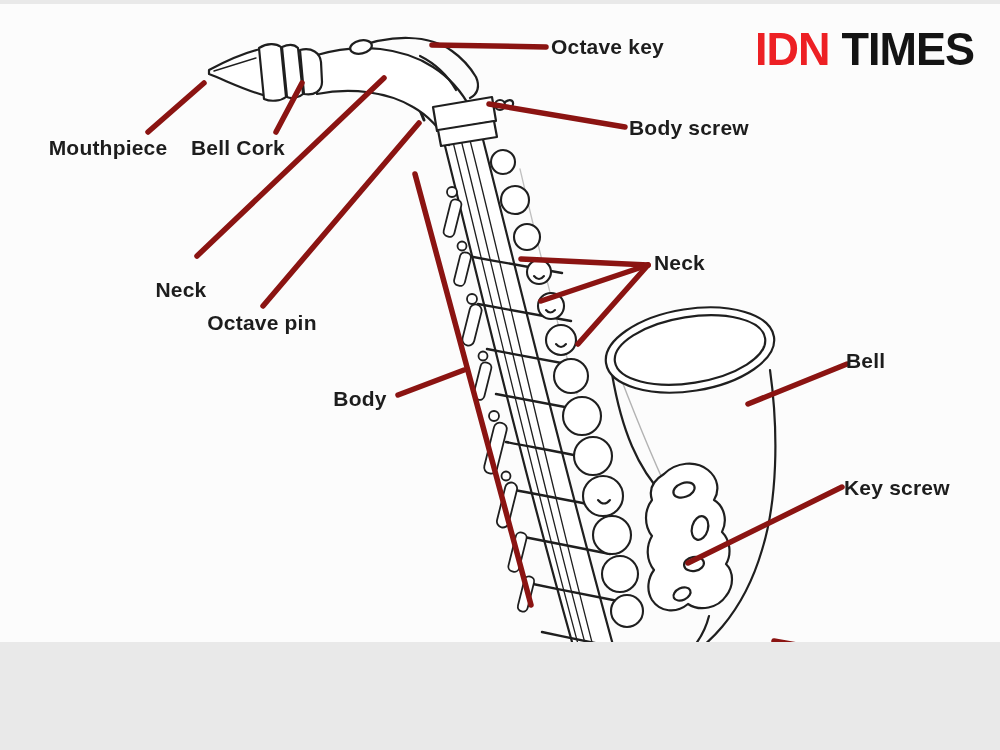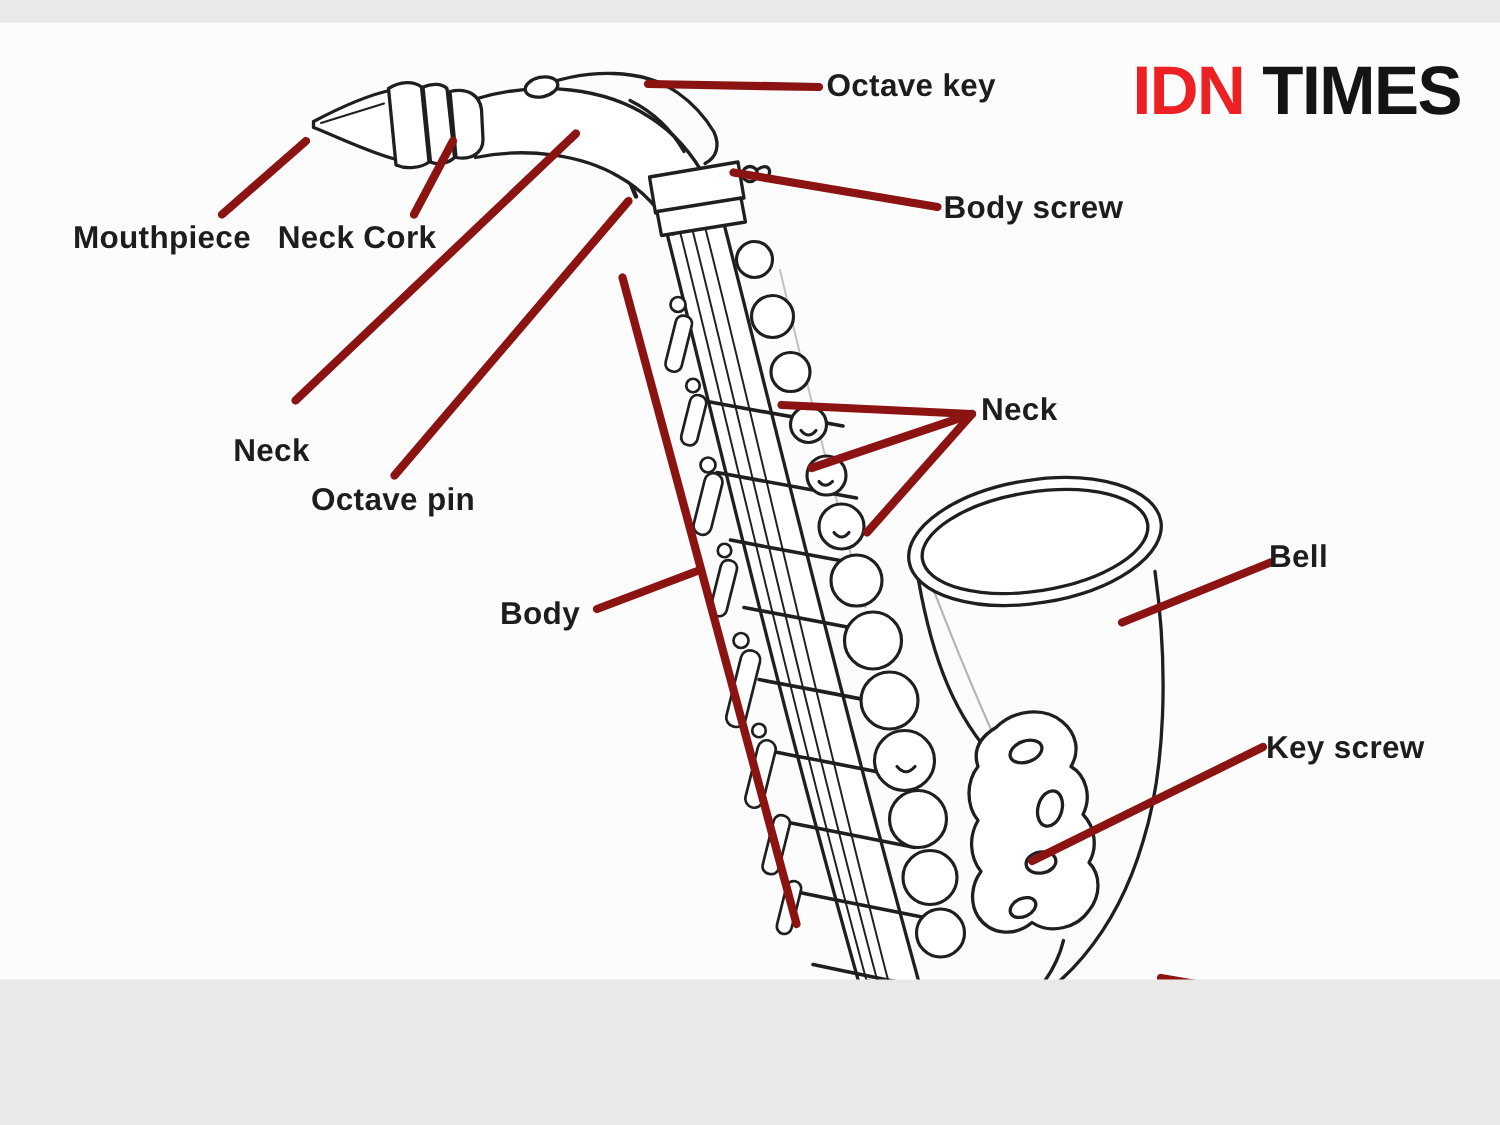--- a/index.html
+++ b/index.html
@@ -4,21 +4,21 @@
 <style>
   :root{
     --leader:#8b1412;
     --logo-red:#ed2024;
     --label:#1d1d1d;
   }
   html,body{margin:0;padding:0;}
   body{font-family:"Liberation Sans", sans-serif; background:#e9e9e9;}
   .stage{
     position:relative; width:1000px; height:638px; background:#fcfcfc;
-    overflow:hidden; margin:15px auto;text-decoration:underline;
+    overflow:hidden; margin:4px auto;text-decoration:underline;
   }
   .artboard{position:absolute; inset:0;}
   .lbl{
     position:absolute;
     font-weight:bold;
     font-size:21px;
     color:var(--label);
     white-space:nowrap;
     letter-spacing:0.2px;
     transform:translate(0,-50%);
@@ -166,21 +166,21 @@
       <line x1="415" y1="170" x2="531" y2="601"></line>
       <line x1="398" y1="391" x2="464" y2="366"></line>
       <line x1="842" y1="483" x2="688" y2="559"></line>
       <line x1="837" y1="648" x2="774" y2="637"></line>
     </g>
   </svg>
 
   <div class="lbl" style="left:551px; top:43px;">Octave key</div>
   <div class="lbl" style="left:629px; top:124px;">Body screw</div>
   <div class="lbl center" style="left:108px; top:144px;">Mouthpiece</div>
-  <div class="lbl center" style="left:238px; top:144px;">Neck Cork</div>
+  <div class="lbl center" style="left:238px; top:144px;">Bell Cork</div>
   <div class="lbl center" style="left:181px; top:286px;">Neck</div>
   <div class="lbl center" style="left:262px; top:319px;">Octave pin</div>
   <div class="lbl" style="left:654px; top:259px;">Neck</div>
   <div class="lbl" style="left:846px; top:357px;">Bell</div>
   <div class="lbl center" style="left:360px; top:395px;text-align:center;">Body</div>
   <div class="lbl" style="left:844px; top:484px;">Key screw</div>
   <div class="lbl" style="left:841px; top:650px;">Bow</div>
 
   <div class="logo">
     <span class="idn">IDN</span>

